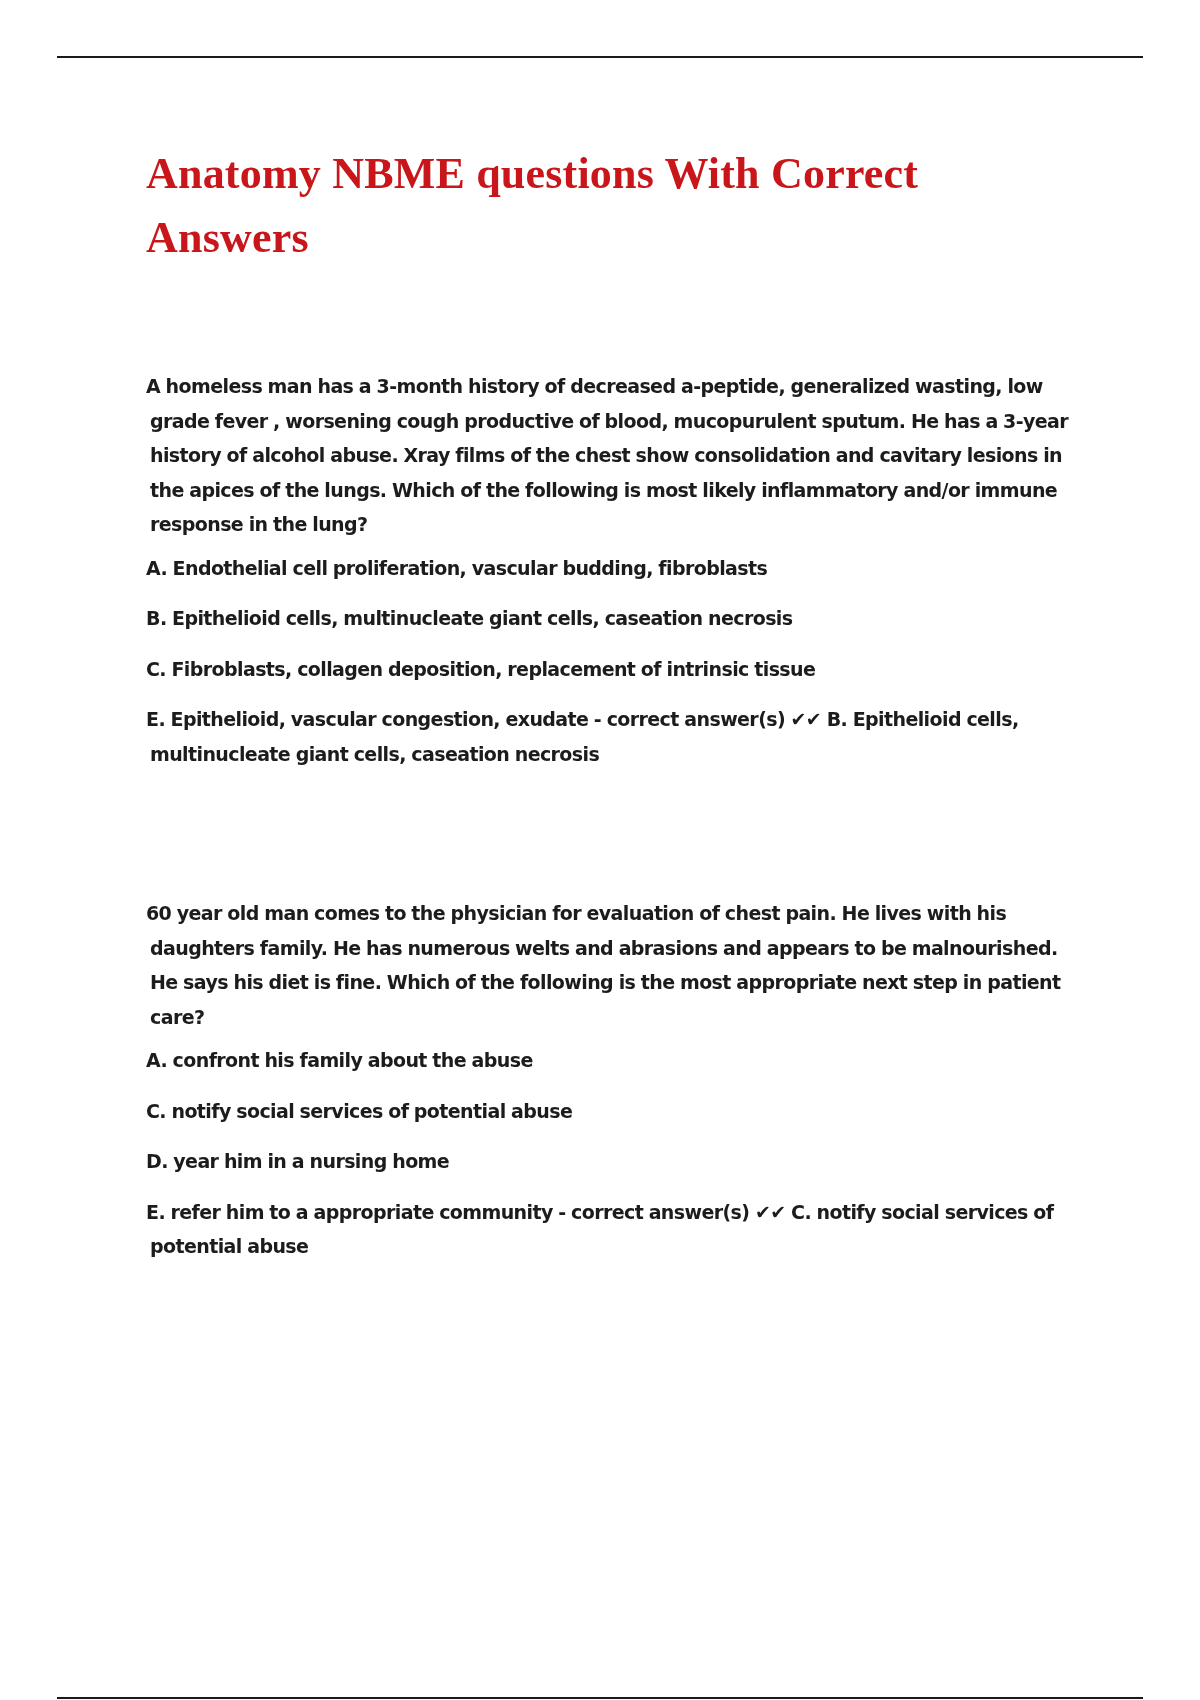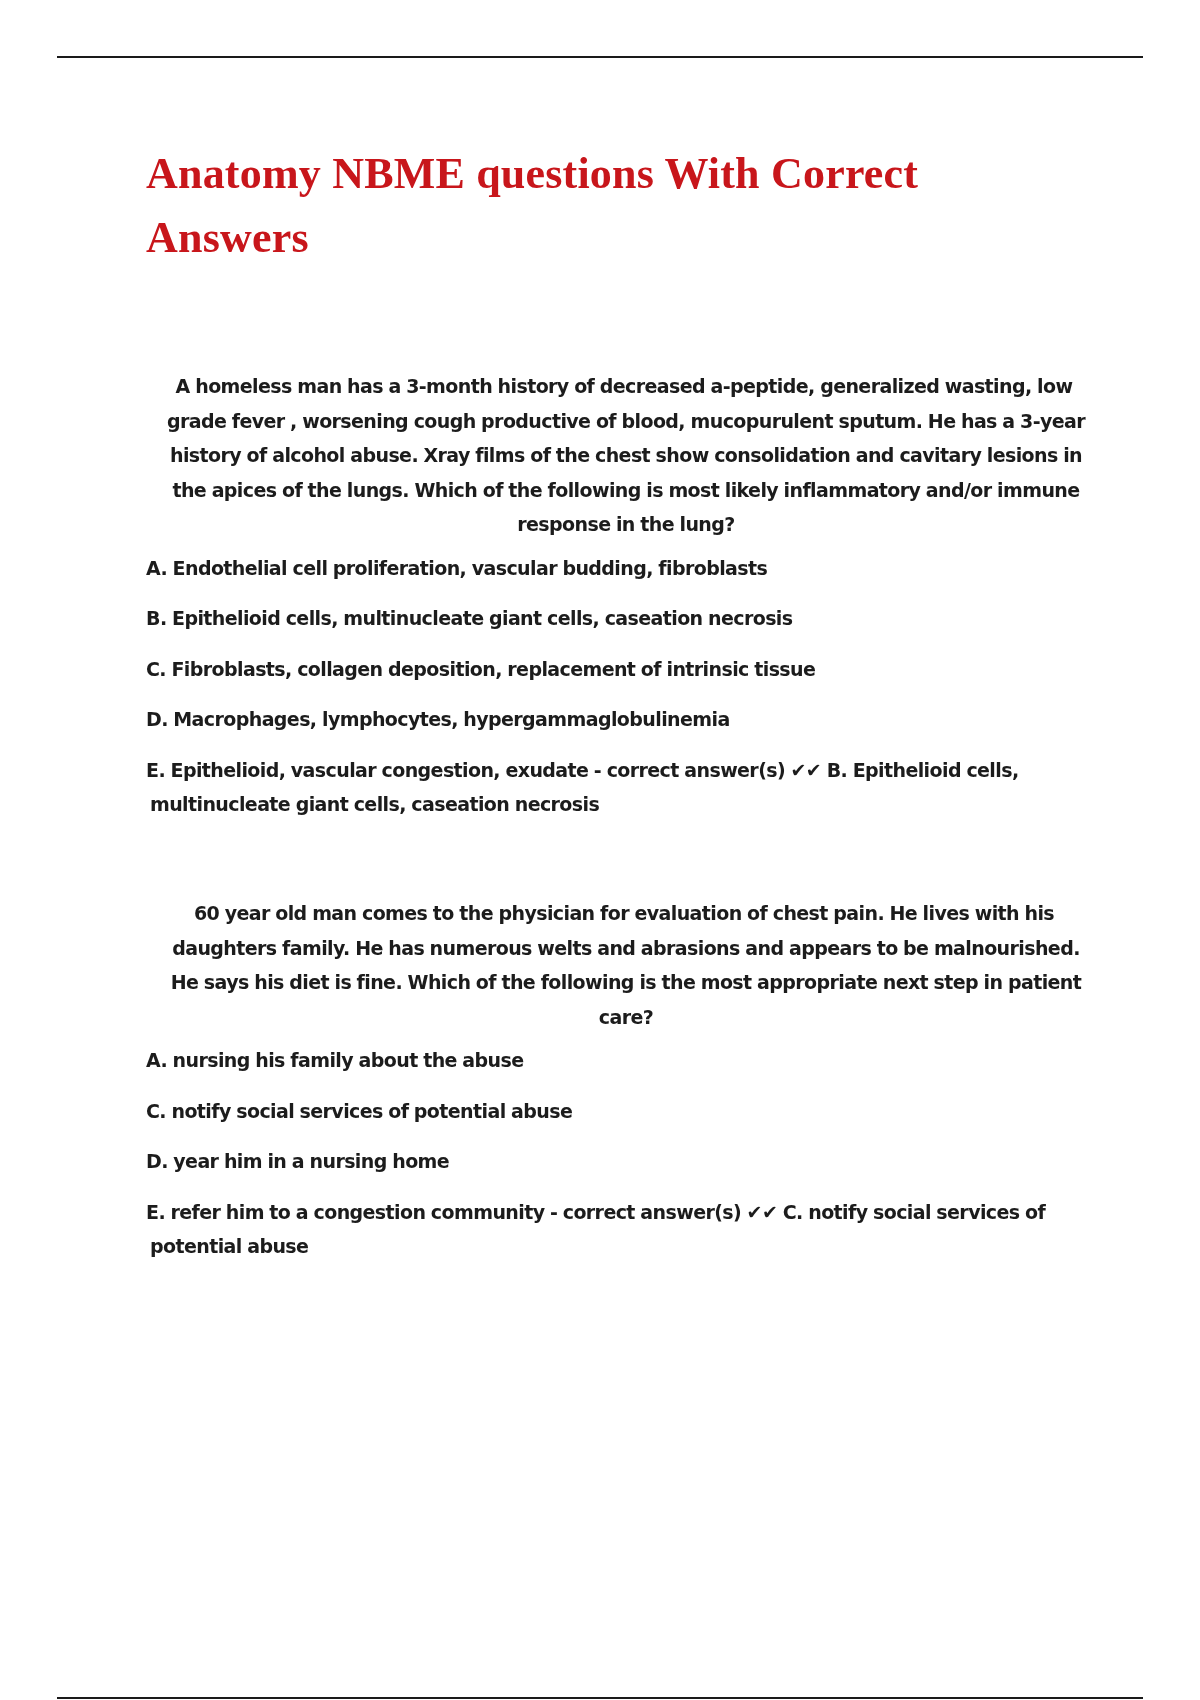--- a/index.html
+++ b/index.html
@@ -14,42 +14,41 @@
       color: #c8161b; margin: 0; letter-spacing: 0.2px;
     }
     .content {
       position: absolute; left: 146px; width: 940px;
       font-family: "DejaVu Sans", "Liberation Sans", sans-serif;
       font-weight: bold; font-size: 19px; color: #1c1c1c;
       letter-spacing: -0.6px; word-spacing: -0.5px;
     }
     .q1 { top: 369px; }
     .q2 { top: 896px; }
-    .stem { line-height: 34.5px; margin: 0 0 9px 16px; padding-left: 4px; text-indent: -4px; text-align: center; }
+    .stem { line-height: 34.5px; margin: 0 0 9px 0; padding-left: 4px; text-indent: -4px; }
     .opt { line-height: 34px; margin: 0 0 16.5px 0; }
     .opt.last { line-height: 34.5px; padding-left: 4px; text-indent: -4px; }
     .check { font-family: "DejaVu Sans", sans-serif; }
   </style>
 </head>
 <body>
 
 <div class="rule top"></div>
 
 <h1 class="title">Anatomy NBME questions With Correct Answers</h1>
 
 <div class="content q1">
   <p class="stem">A homeless man has a 3-month history of decreased a-peptide, generalized wasting, low grade fever , worsening cough productive of blood, mucopurulent sputum. He has a 3-year history of alcohol abuse. Xray films of the chest show consolidation and cavitary lesions in the apices of the lungs. Which of the following is most likely inflammatory and/or immune response in the lung?</p>
   <p class="opt">A. Endothelial cell proliferation, vascular budding, fibroblasts</p>
   <p class="opt">B. Epithelioid cells, multinucleate giant cells, caseation necrosis</p>
   <p class="opt">C. Fibroblasts, collagen deposition, replacement of intrinsic tissue</p>
-  <p class="opt">D. Macrophages, lymphocytes, hypergammaglobulinemia</p>
   <p class="opt last"><span>E. Epithelioid, vascular congestion, exudate</span><span> - correct answer(s) </span><span class="check">✔✔</span><span> B. Epithelioid cells, multinucleate giant cells, caseation necrosis</span></p>
 </div>
 
 <div class="content q2">
   <p class="stem">60 year old man comes to the physician for evaluation of chest pain. He lives with his daughters family. He has numerous welts and abrasions and appears to be malnourished. He says his diet is fine. Which of the following is the most appropriate next step in patient care?</p>
-  <p class="opt">A. nursing his family about the abuse</p>
+  <p class="opt">A. confront his family about the abuse</p>
   <p class="opt">C. notify social services of potential abuse</p>
   <p class="opt">D. year him in a nursing home</p>
-  <p class="opt last"><span>E. refer him to a congestion community</span><span> - correct answer(s) </span><span class="check">✔✔</span><span> C. notify social services of potential abuse</span></p>
+  <p class="opt last"><span>E. refer him to a appropriate community</span><span> - correct answer(s) </span><span class="check">✔✔</span><span> C. notify social services of potential abuse</span></p>
 </div>
 
 <div class="rule bottom"></div>
 
 </body></html>

